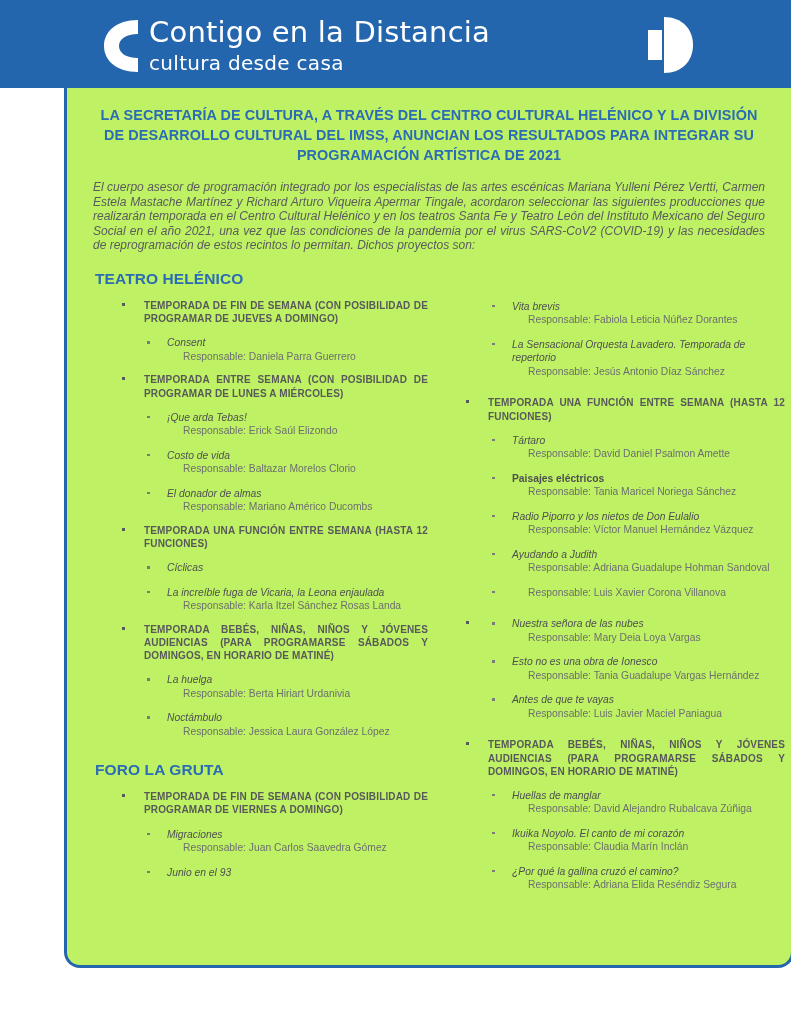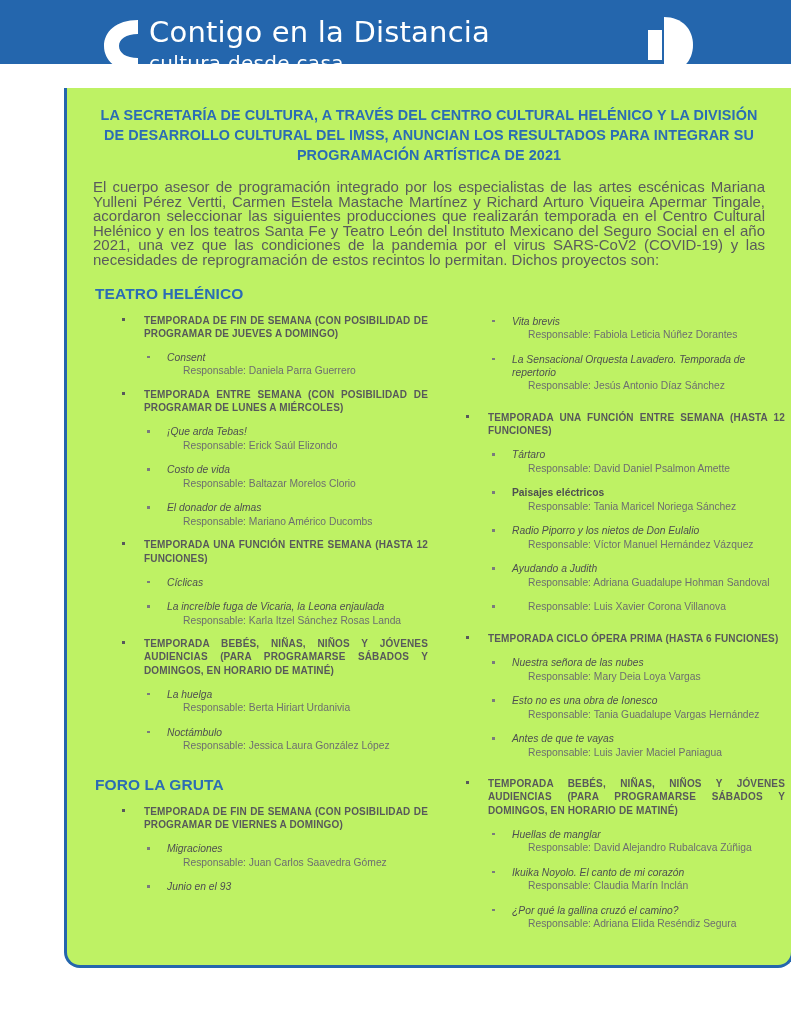--- a/index.html
+++ b/index.html
@@ -15,21 +15,21 @@
     overflow: hidden;
     position: relative;
   }
 
   
   .header-bar {
     position: absolute;
     left: 0;
     top: 0;
     width: 791px;
-    height: 64px;
+    height: 88px;
     background: #2466ad;
   }
   .brand-block {
     position: absolute;
     left: 100px;
     top: 16px;
     display: flex;
     align-items: flex-start;
   }
   .brand-c-mark {
@@ -93,24 +93,25 @@
     font-size: 14.4px;
     line-height: 20px;
     text-align: center;
     letter-spacing: 0.1px;
     margin: 17px 28px 0 28px;
   }
 
   
   .intro {
     margin: 15px 26px 0 26px;
-    font-size: 15px;
+    font-size: 12px;
     line-height: 14.6px;
     color: #5a5b5d;
     text-align: justify;
+    font-style: italic;
   }
 
   
   .columns {
     position: relative;
     margin: 6px 24px 0 24px;
     display: flex;
     gap: 20px;
     align-items: flex-start;
   }
@@ -322,21 +323,20 @@
           <span class="bullet"></span>
           <div class="prod-title">Ayudando a Judith</div>
           <div class="prod-resp">Responsable: Adriana Guadalupe Hohman Sandoval</div>
         </div>
         <div class="prod">
           <span class="bullet"></span>
           <div class="prod-resp">Responsable: Luis Xavier Corona Villanova</div>
         </div>
         <div class="season" style="margin-top: 18px;">
           <span class="bullet"></span>
-          <div class="season-label jst">TEMPORADA CICLO ÓPERA PRIMA (HASTA 6 FUNCIONES)</div>
         </div>
         <div class="prod">
           <span class="bullet"></span>
           <div class="prod-title">Nuestra señora de las nubes</div>
           <div class="prod-resp">Responsable: Mary Deia Loya Vargas</div>
         </div>
         <div class="prod">
           <span class="bullet"></span>
           <div class="prod-title">Esto no es una obra de Ionesco</div>
           <div class="prod-resp">Responsable: Tania Guadalupe Vargas Hernández</div>

